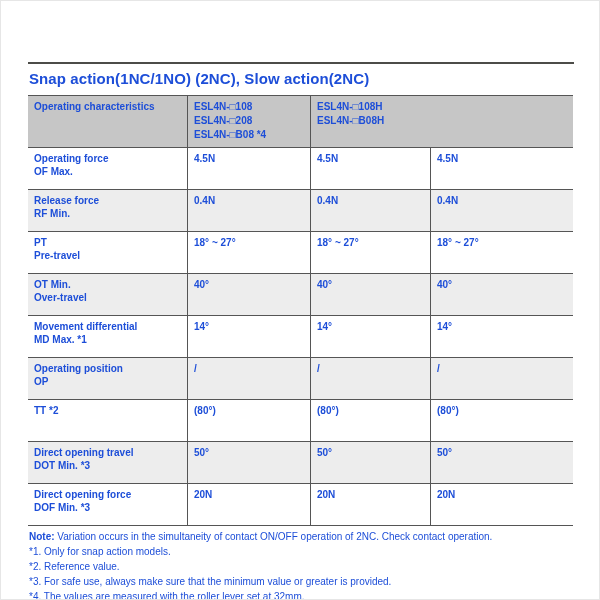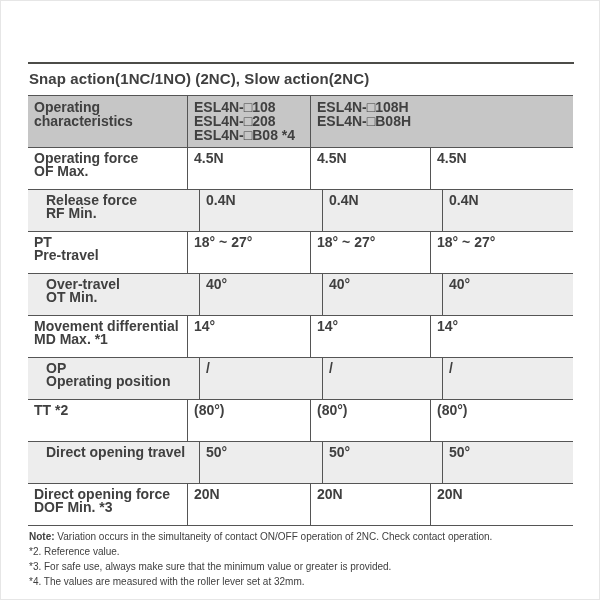--- a/index.html
+++ b/index.html
@@ -7,21 +7,21 @@
     padding: 0;
     background: #ffffff;
   }
   .page {
     position: relative;
     width: 598px;
     height: 598px;
     border: 1px solid #e6e6e6;
     background: #ffffff;
     font-family: "Liberation Sans", sans-serif;
-    color: #404040;
+    color: #1d4ed8;
     overflow: hidden;
   }
   .content {
     position: absolute;
     left: 27px;
     top: 61px;
     width: 546px;
   }
   .title {
     margin: 0;
@@ -44,26 +44,25 @@
   }
   .trow.header {
     background: var(--header-bg, #c6c6c6);
     height: 52px;
   }
   .trow.datarow {
     height: 42px;
   }
   .trow.shaded {
     background: var(--alt-bg, #ededed);
-    padding-left: 12px;
   }
   .cell {
     box-sizing: border-box;
     padding: 4px 6px 0 6px;
-    font-size: 14px;
+    font-size: 10px;
     line-height: 13px;
     overflow: hidden;
   }
   .cell + .cell {
     border-left: 1px solid var(--line, #555555);
   }
   .label-cell {
     font-weight: bold;
   }
   .trow.header .cell {
@@ -131,56 +130,57 @@
           <div class="cell label-cell">
             <div>PT</div>
             <div>Pre-travel</div>
           </div>
           <div class="cell value-cell">18° ~ 27°</div>
           <div class="cell value-cell">18° ~ 27°</div>
           <div class="cell value-cell">18° ~ 27°</div>
         </div>
         <div class="trow datarow shaded">
           <div class="cell label-cell">
+            <div>OT Min.</div>
             <div>Over-travel</div>
-            <div>OT Min.</div>
           </div>
           <div class="cell value-cell">40°</div>
           <div class="cell value-cell">40°</div>
           <div class="cell value-cell">40°</div>
         </div>
         <div class="trow datarow">
           <div class="cell label-cell">
             <div>Movement differential</div>
             <div>MD Max. *1</div>
           </div>
           <div class="cell value-cell">14°</div>
           <div class="cell value-cell">14°</div>
           <div class="cell value-cell">14°</div>
         </div>
         <div class="trow datarow shaded">
           <div class="cell label-cell">
+            <div>Operating position</div>
             <div>OP</div>
-            <div>Operating position</div>
           </div>
           <div class="cell value-cell">/</div>
           <div class="cell value-cell">/</div>
           <div class="cell value-cell">/</div>
         </div>
         <div class="trow datarow">
           <div class="cell label-cell">
             <div>TT *2</div>
           </div>
           <div class="cell value-cell">(80°)</div>
           <div class="cell value-cell">(80°)</div>
           <div class="cell value-cell">(80°)</div>
         </div>
         <div class="trow datarow shaded">
           <div class="cell label-cell">
             <div>Direct opening travel</div>
+            <div>DOT Min. *3</div>
           </div>
           <div class="cell value-cell">50°</div>
           <div class="cell value-cell">50°</div>
           <div class="cell value-cell">50°</div>
         </div>
         <div class="trow datarow">
           <div class="cell label-cell">
             <div>Direct opening force</div>
             <div>DOF Min. *3</div>
           </div>
@@ -188,20 +188,21 @@
           <div class="cell value-cell">20N</div>
           <div class="cell value-cell">20N</div>
         </div>
       </div>
 
     <div class="notes">
       <div class="note-line">
         <span class="bold">Note:</span><span> Variation occurs in the simultaneity of contact ON/OFF operation of 2NC. Check contact operation.</span>
       </div>
       <div id="footnotes">
+          <div class="footnote">*1. Only for snap action models.</div>
           <div class="footnote">*2. Reference value.</div>
           <div class="footnote">*3. For safe use, always make sure that the minimum value or greater is provided.</div>
           <div class="footnote">*4. The values are measured with the roller lever set at 32mm.</div>
         </div>
     </div>
 
   </div>
 </div>
 
 </body></html>

